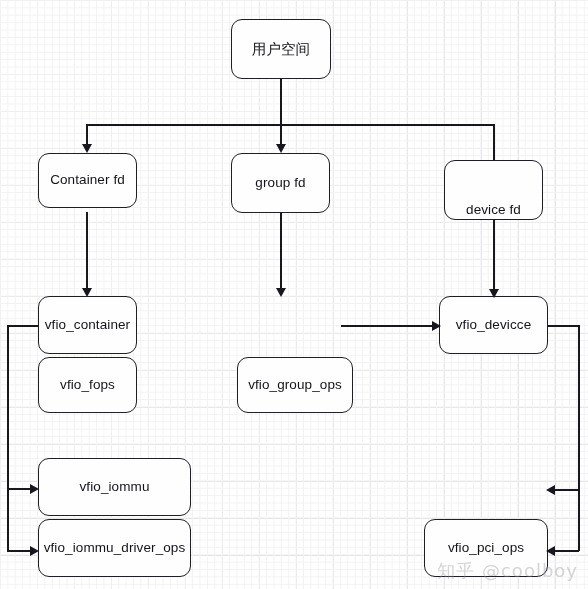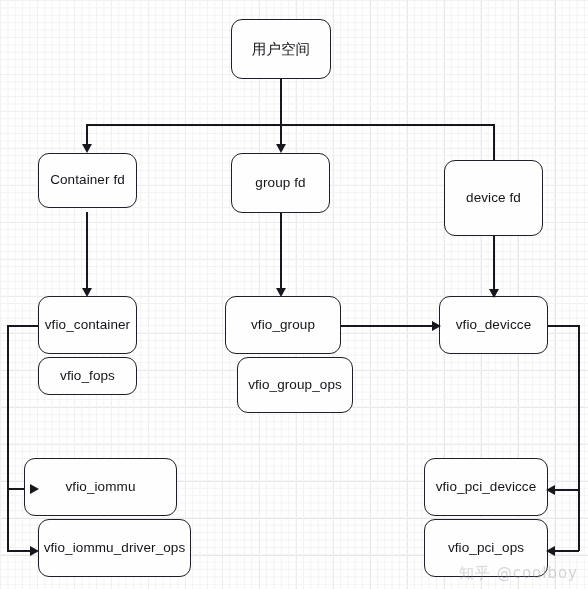--- a/index.html
+++ b/index.html
@@ -78,21 +78,21 @@
   .arrow-left {
     border-top: 5px solid transparent;
     border-bottom: 5px solid transparent;
     border-right: 9px solid #17171d;
   }
 
   #watermark {
     position: absolute;
     right: 10px;
     bottom: 6px;
-    font-size: 15px;
+    font-size: 18px;
     color: rgba(150,150,155,0.40);
     letter-spacing: 1px;
     z-index: 6;
     white-space: nowrap;
     font-family: "DejaVu Sans", sans-serif;
   }
 </style>
 </head>
 <body>
 
@@ -141,51 +141,45 @@
   </div>
 
   <div class="node" style="left:38px; top:153px; width:99px; height:55px;">
     <span>Container fd</span>
   </div>
 
   <div class="node" style="left:231px; top:153px; width:99px; height:60px;">
     <span>group fd</span>
   </div>
 
-  <div class="node" style="left:444px; top:160px; width:99px; height:76px;">
+  <div class="node" style="left:444px; top:160px; width:99px; height:60px;align-items:flex-end;">
     <span>device fd</span>
   </div>
 
   <div class="node stack-top" style="left:38px; top:296px; width:99px; height:58px;justify-content:center;">
     <span>vfio_container</span>
   </div>
-  <div class="node stack-bottom" style="left:38px; top:357px; width:99px; height:38px;">
+  <div class="node stack-bottom" style="left:38px; top:357px; width:99px; height:56px;">
     <span>vfio_fops</span>
   </div>
 
-  <div class="node stack-top" style="left:225px; top:296px; width:116px; height:58px;">
-    <span>vfio_group</span>
-  </div>
   <div class="node stack-bottom" style="left:225px; top:357px; width:116px; height:56px;margin-left:12px;">
     <span>vfio_group_ops</span>
   </div>
 
   <div class="node stack-top" style="left:439px; top:296px; width:109px; height:58px;">
     <span>vfio_devicce</span>
   </div>
 
-  <div class="node stack-top" style="left:24px; top:458px; width:153px; height:58px;">
+  <div class="node stack-top" style="left:38px; top:458px; width:153px; height:58px;">
     <span>vfio_iommu</span>
   </div>
   <div class="node stack-bottom" style="left:38px; top:519px; width:153px; height:58px;">
     <span>vfio_iommu_driver_ops</span>
   </div>
 
-  <div class="node stack-top" style="left:424px; top:458px; width:124px; height:58px;">
-    <span>vfio_pci_devicce</span>
-  </div>
   <div class="node stack-bottom" style="left:424px; top:519px; width:124px; height:58px;">
     <span>vfio_pci_ops</span>
   </div>
 
   <div id="watermark">知乎 @coolboy</div>
 
 </div>
 
 </body></html>

